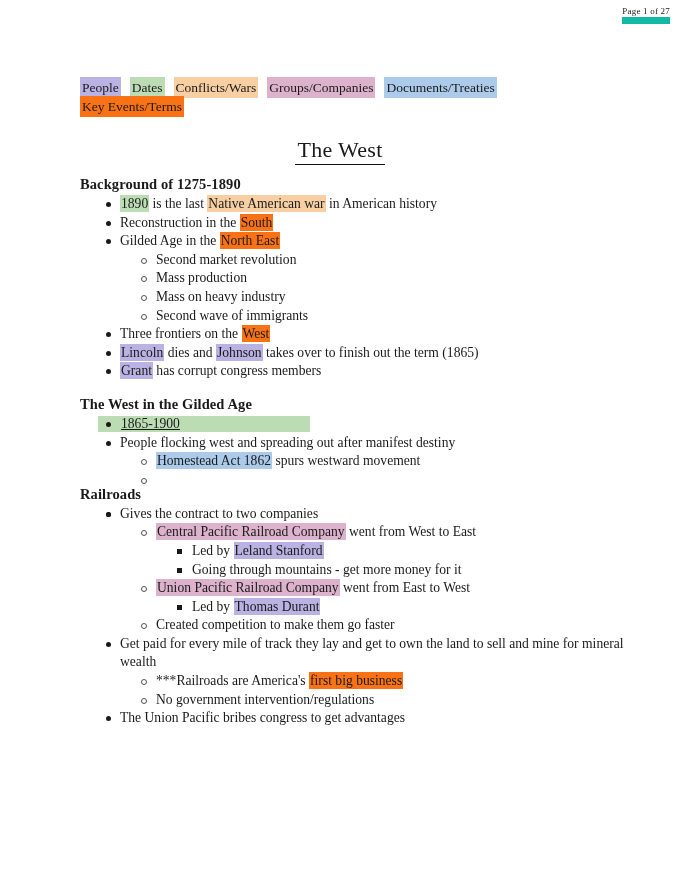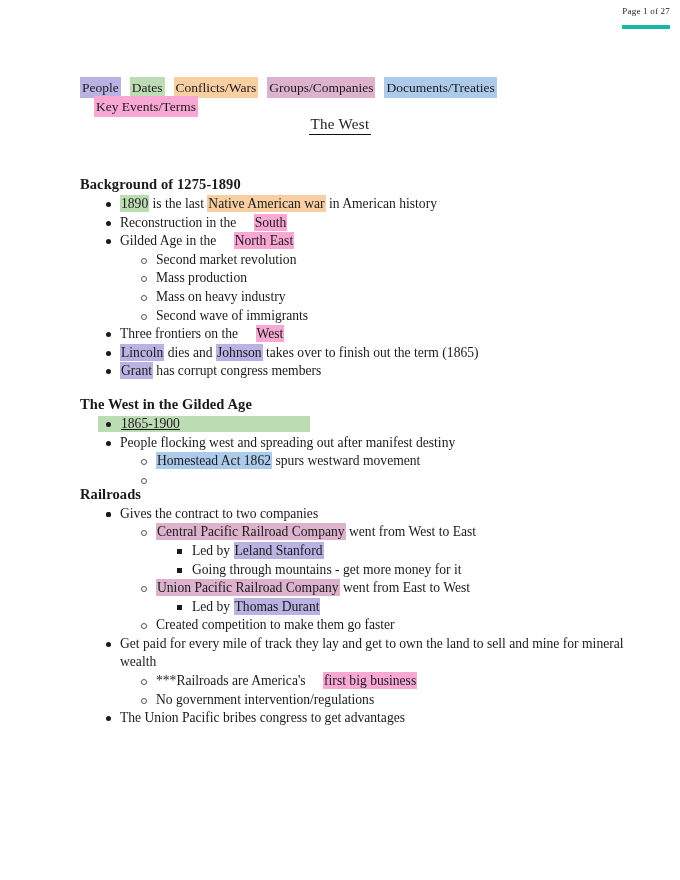--- a/index.html
+++ b/index.html
@@ -19,22 +19,22 @@
   
   .page-header {
     position: absolute;
     top: 6px;
     right: 10px;
     font-size: 9px;
     letter-spacing: .2px;
     color: #222;
   }
   .page-header span {
-    border-bottom: 4px solid #14b8a6;
-    padding-bottom: 9px;
+    border-bottom: 7px solid #14b8a6;
+    padding-bottom: 1px;
   }
 
   
   .sheet {
     position: absolute;
     left: 0;
     top: 0;
     width: 680px;
   }
 
@@ -50,24 +50,24 @@
   .legend .chip {
     padding: 3px 2px;
     white-space: nowrap;
   }
   .legend .gap { display: inline-block; width: 9px; }
 
   
   .doc-title {
     position: absolute;
     left: 0;
-    top: 116px;
+    top: 137px;
     width: 680px;
     text-align: center;
-    font-size: 15px;
+    font-size: 22px;
     letter-spacing: .3px;
   }
   .doc-title span {
     border-bottom: 1.6px solid #111;
     padding: 0 2px 2px 2px;
   }
 
   
   .block { position: absolute; left: 80px; width: 545px; }
 
@@ -132,21 +132,21 @@
 
   .txt { display: inline; }
 
   
   .hl { padding: 1px 1px; }
   .hl-people    { background: #b9b2e3; }
   .hl-dates     { background: #bcdcb4; }
   .hl-conflicts { background: #f7cfa2; }
   .hl-groups    { background: #dcb2cd; }
   .hl-documents { background: #accae9; }
-  .hl-keyterms  { background: #f9a8d4; margin-left: 14px; }
+  .hl-keyterms  { background: #f97316; }
 
   
   li.mark-hl > .mk-hl {
     position: absolute;
     left: 18px;
     top: 1px;
     width: 212px;
     height: 16px;
     background: #bcdcb4;
     z-index: 0;

